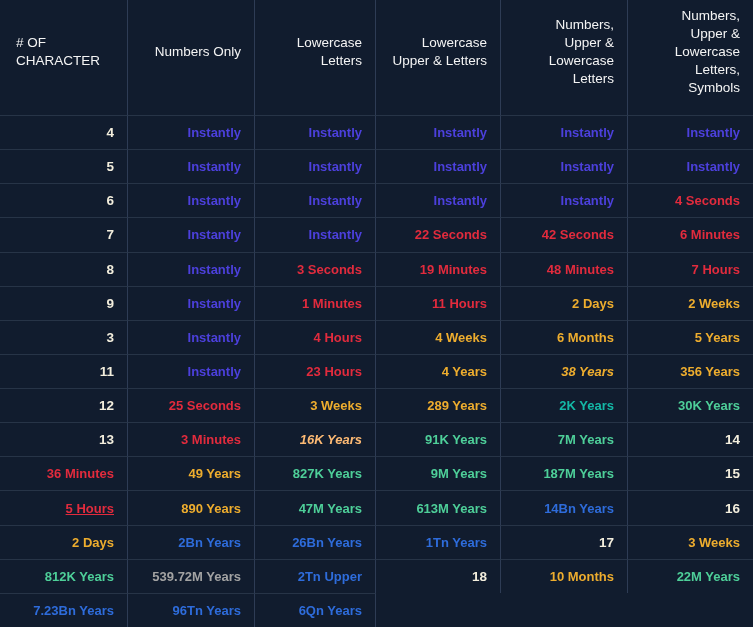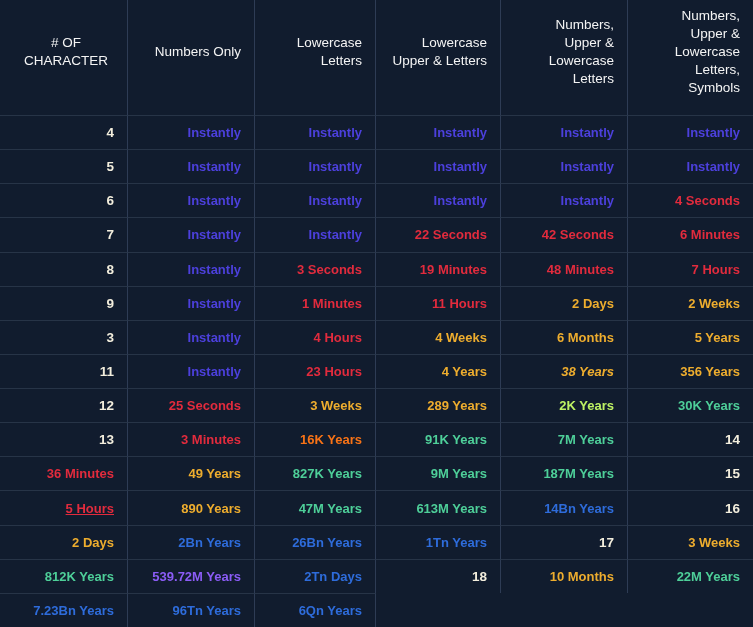--- a/index.html
+++ b/index.html
@@ -37,22 +37,22 @@
     padding-bottom:12px;
     color:var(--header-text);
     font-size:13.5px;
     font-weight:400;
     line-height:18px;
     text-align:right;
     white-space:pre-line;
   }
   .hcell.first{
     justify-content:flex-start;
-    text-align:center;
-    padding-left:24px;
+    text-align:left;
+    padding-left:16px;
   }
   .cell{
     font-size:13px;
     font-weight:700;
   }
   .numcell{
     color:var(--num-text);
     font-size:13.5px;
     font-weight:700;
   }
@@ -123,25 +123,25 @@
     <div class="numcell">11</div>
     <div class="cell" style="color: rgb(76, 64, 220);">Instantly</div>
     <div class="cell" style="color: rgb(226, 43, 61);">23 Hours</div>
     <div class="cell" style="color: rgb(238, 173, 46);">4 Years</div>
     <div class="cell" style="color: rgb(238, 173, 46); font-style: italic;">38 Years</div>
     <div class="cell" style="color: rgb(238, 173, 46);">356 Years</div>
     <div class="numcell">12</div>
     <div class="cell" style="color: rgb(226, 43, 61);">25 Seconds</div>
     <div class="cell" style="color: rgb(238, 173, 46);">3 Weeks</div>
     <div class="cell" style="color: rgb(238, 173, 46);">289 Years</div>
-    <div class="cell" style="color: #bef264;">2K Years</div>
+    <div class="cell" style="color: #14b8a6;">2K Years</div>
     <div class="cell" style="color: rgb(78, 207, 153);">30K Years</div>
     <div class="numcell">13</div>
     <div class="cell" style="color: rgb(226, 43, 61);">3 Minutes</div>
-    <div class="cell" style="color: #f97316;">16K Years</div>
+    <div class="cell" style="color: #fdba74; font-style: italic;">16K Years</div>
     <div class="cell" style="color: rgb(78, 207, 153);">91K Years</div>
     <div class="cell" style="color: rgb(78, 207, 153);">7M Years</div>
     <div class="numcell">14</div>
     <div class="cell" style="color: rgb(226, 43, 61);">36 Minutes</div>
     <div class="cell" style="color: rgb(238, 173, 46);">49 Years</div>
     <div class="cell" style="color: rgb(78, 207, 153);">827K Years</div>
     <div class="cell" style="color: rgb(78, 207, 153);">9M Years</div>
     <div class="cell" style="color: rgb(78, 207, 153);">187M Years</div>
     <div class="numcell">15</div>
     <div class="cell" style="color: rgb(226, 43, 61); text-decoration: underline;">5 Hours</div>
@@ -150,21 +150,21 @@
     <div class="cell" style="color: rgb(78, 207, 153);">613M Years</div>
     <div class="cell" style="color: rgb(46, 108, 219);">14Bn Years</div>
     <div class="numcell">16</div>
     <div class="cell" style="color: rgb(238, 173, 46);">2 Days</div>
     <div class="cell" style="color: rgb(46, 108, 219);">2Bn Years</div>
     <div class="cell" style="color: rgb(46, 108, 219);">26Bn Years</div>
     <div class="cell" style="color: rgb(46, 108, 219);">1Tn Years</div>
     <div class="numcell">17</div>
     <div class="cell" style="color: rgb(238, 173, 46);">3 Weeks</div>
     <div class="cell" style="color: rgb(78, 207, 153);">812K Years</div>
-    <div class="cell" style="color: #8b5cf6;">539.72M Years</div>
-    <div class="cell" style="color: rgb(46, 108, 219);">2Tn Days</div>
+    <div class="cell" style="color: #a3a3a3;">539.72M Years</div>
+    <div class="cell" style="color: rgb(46, 108, 219);">2Tn Upper</div>
     <div class="numcell">18</div>
     <div class="cell" style="color: rgb(238, 173, 46);">10 Months</div>
     <div class="cell" style="color: rgb(78, 207, 153);">22M Years</div>
     <div class="cell" style="color: rgb(46, 108, 219);">7.23Bn Years</div>
     <div class="cell" style="color: rgb(46, 108, 219);">96Tn Years</div>
     <div class="cell" style="color: rgb(46, 108, 219);">6Qn Years</div>
   </div>
 
 </body></html>

